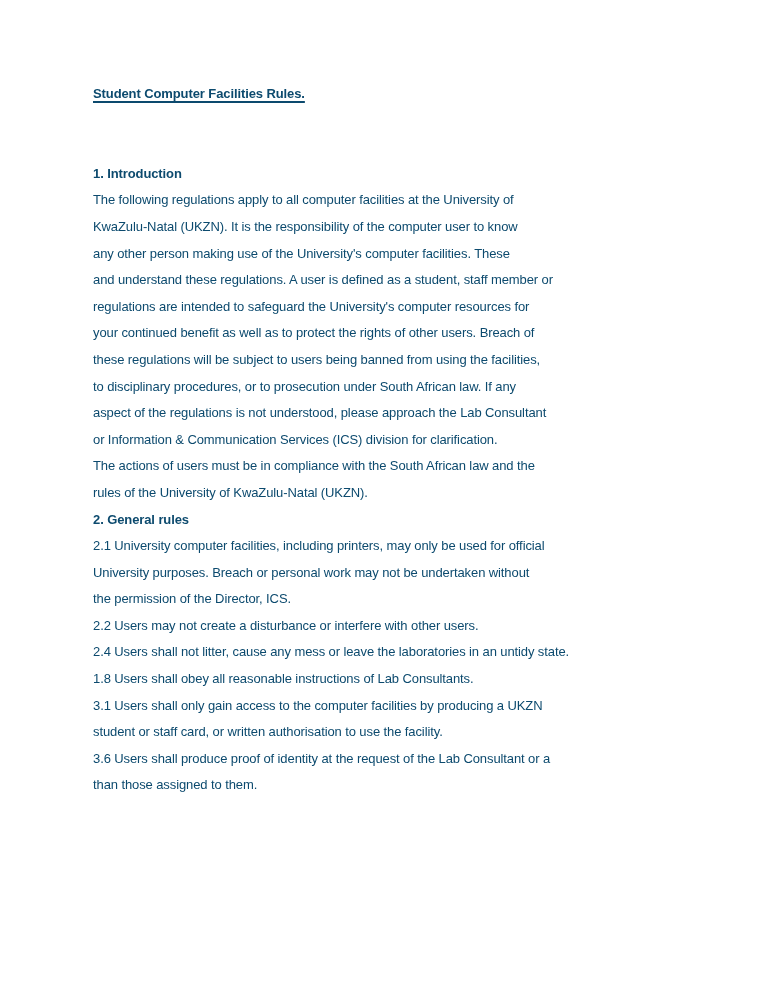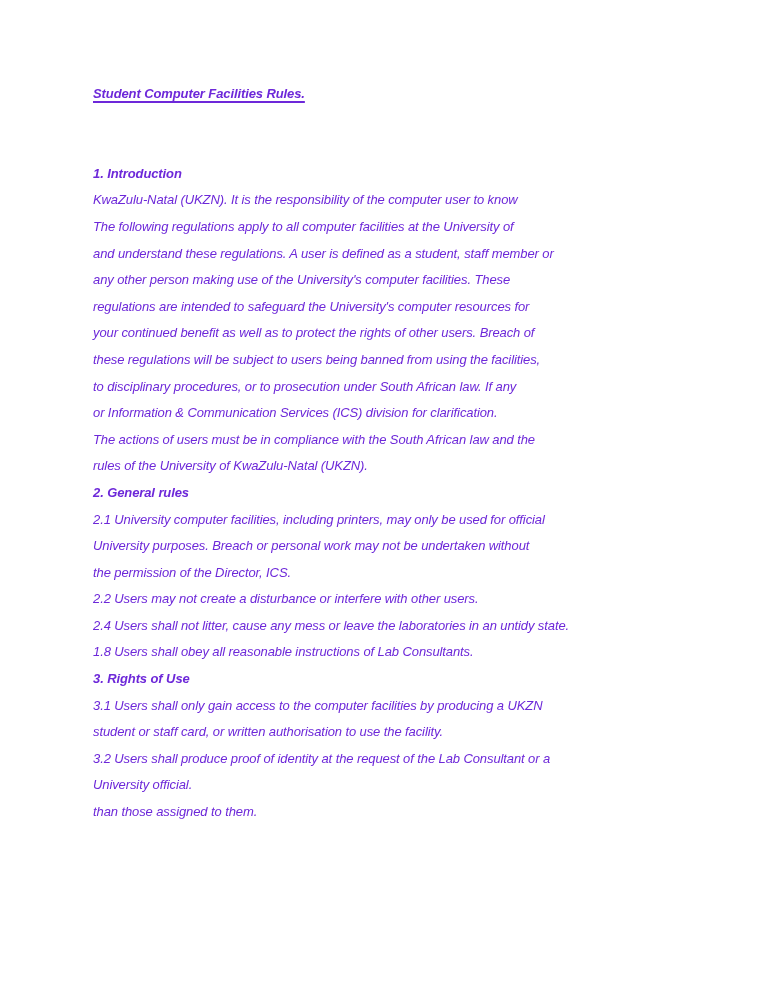--- a/index.html
+++ b/index.html
@@ -6,24 +6,23 @@
     margin: 0;
     padding: 0;
     background: #ffffff;
   }
   .page {
     position: relative;
     width: 768px;
     height: 994px;
     background: #ffffff;
     font-family: "Liberation Sans", sans-serif;
-    color: #6d28d9;
+    color: #0c4a6e;
     overflow: hidden;
     box-sizing: border-box;
-    font-style: italic;
   }
   .content {
     position: absolute;
     top: 81px;
     left: 93px;
     right: 70px;
   }
   .line {
     height: 26.6px;
     line-height: 26.6px;
@@ -46,39 +45,38 @@
 </head>
 <body>
 
 <div class="page">
   <div class="content">
     <div class="line bold title-row">
       <span class="title-text">Student Computer Facilities Rules.</span>
     </div>
     <div id="doc-body">
         <div class="line bold">1. Introduction</div>
+        <div class="line">The following regulations apply to all computer facilities at the University of</div>
         <div class="line">KwaZulu-Natal (UKZN). It is the responsibility of the computer user to know</div>
-        <div class="line">The following regulations apply to all computer facilities at the University of</div>
+        <div class="line">any other person making use of the University's computer facilities. These</div>
         <div class="line">and understand these regulations. A user is defined as a student, staff member or</div>
-        <div class="line">any other person making use of the University's computer facilities. These</div>
         <div class="line">regulations are intended to safeguard the University's computer resources for</div>
         <div class="line">your continued benefit as well as to protect the rights of other users. Breach of</div>
         <div class="line">these regulations will be subject to users being banned from using the facilities,</div>
         <div class="line">to disciplinary procedures, or to prosecution under South African law. If any</div>
+        <div class="line">aspect of the regulations is not understood, please approach the Lab Consultant</div>
         <div class="line">or Information &amp; Communication Services (ICS) division for clarification.</div>
         <div class="line">The actions of users must be in compliance with the South African law and the</div>
         <div class="line">rules of the University of KwaZulu-Natal (UKZN).</div>
         <div class="line bold">2. General rules</div>
         <div class="line">2.1 University computer facilities, including printers, may only be used for official</div>
         <div class="line">University purposes. Breach or personal work may not be undertaken without</div>
         <div class="line">the permission of the Director, ICS.</div>
         <div class="line">2.2 Users may not create a disturbance or interfere with other users.</div>
         <div class="line">2.4 Users shall not litter, cause any mess or leave the laboratories in an untidy state.</div>
         <div class="line">1.8 Users shall obey all reasonable instructions of Lab Consultants.</div>
-        <div class="line bold">3. Rights of Use</div>
         <div class="line">3.1 Users shall only gain access to the computer facilities by producing a UKZN</div>
         <div class="line">student or staff card, or written authorisation to use the facility.</div>
-        <div class="line">3.2 Users shall produce proof of identity at the request of the Lab Consultant or a</div>
-        <div class="line">University official.</div>
+        <div class="line">3.6 Users shall produce proof of identity at the request of the Lab Consultant or a</div>
         <div class="line">than those assigned to them.</div>
       </div>
   </div>
 </div>
 
 </body></html>

